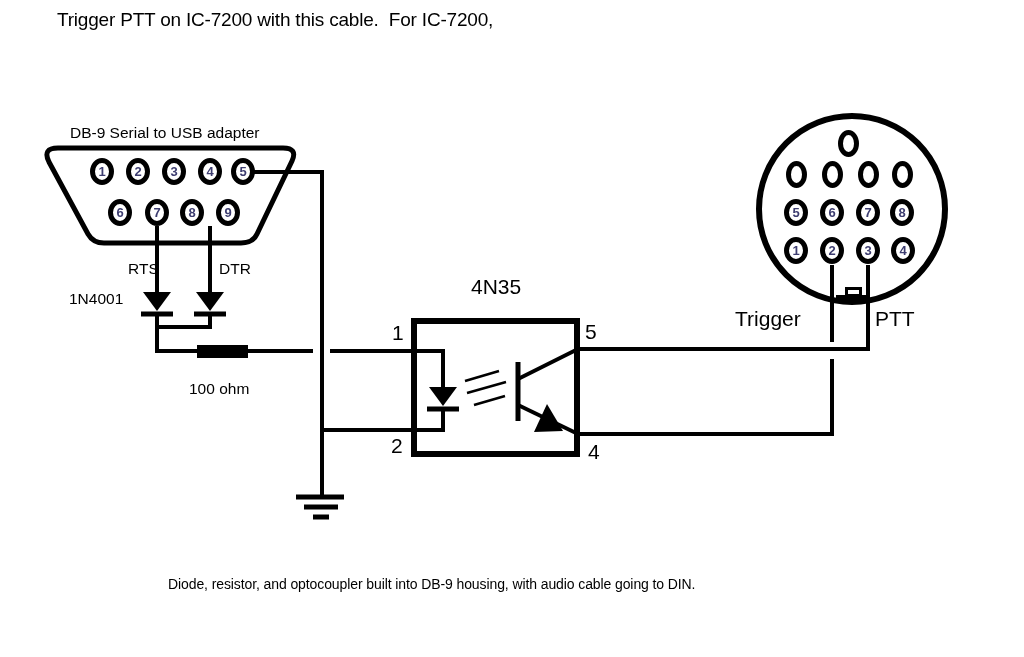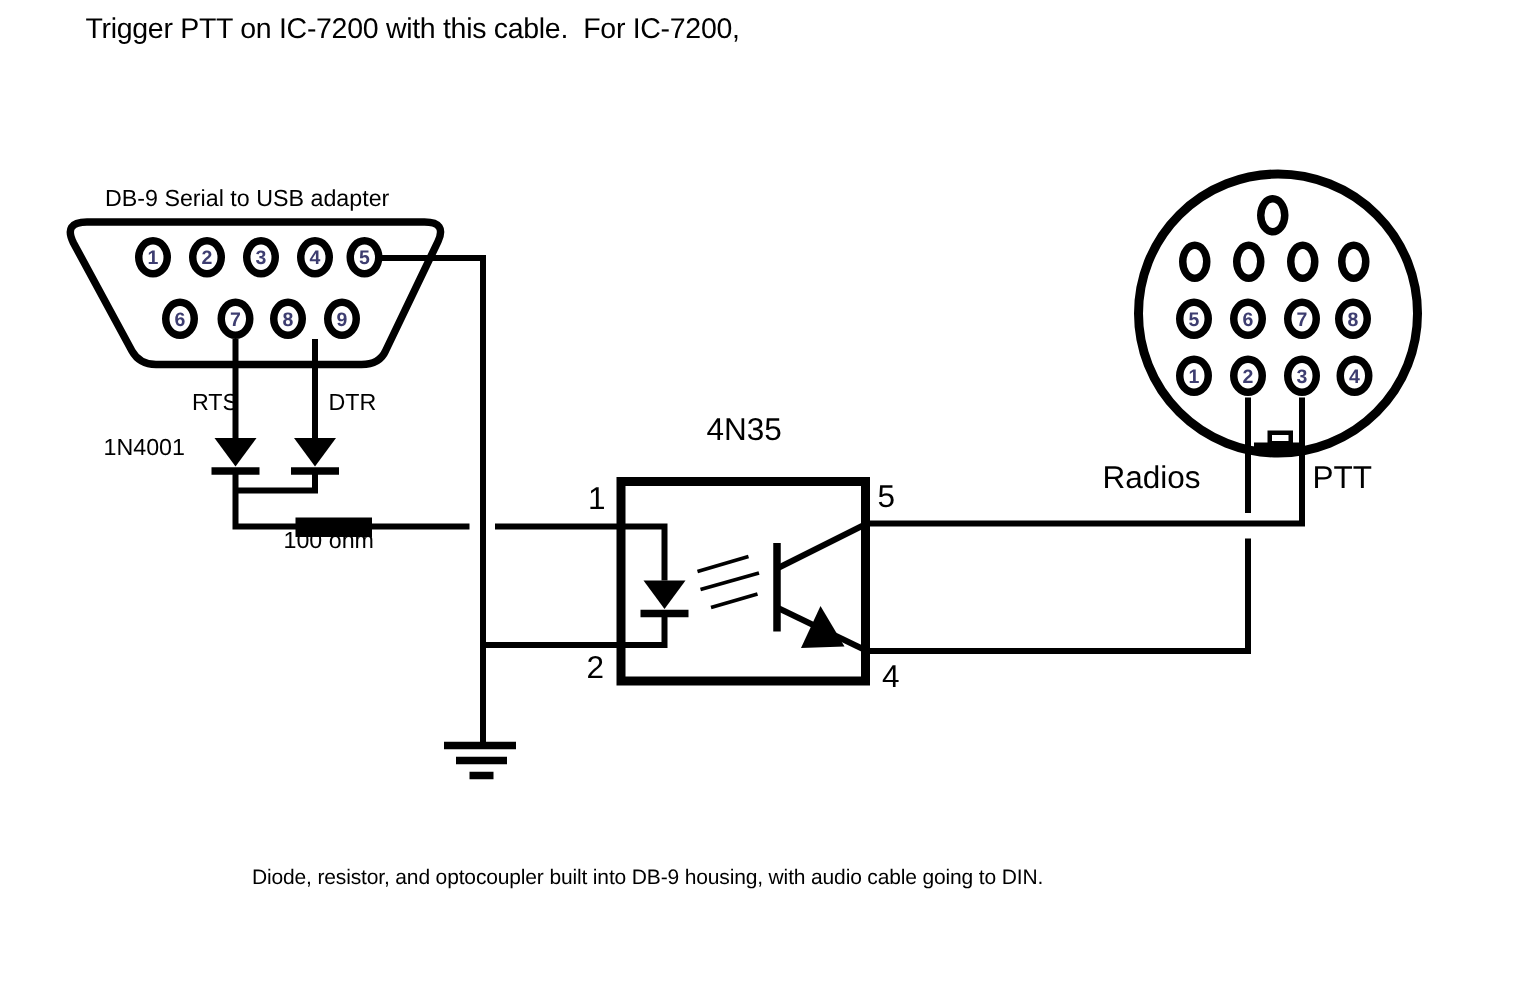--- a/index.html
+++ b/index.html
@@ -111,29 +111,29 @@
     <path class="wire" stroke-width="5" d="M 296 497 H 344 M 304 507 H 338 M 313 517 H 329"></path>
   </svg>
 
   <div class="lbl t-title" style="left:57px; top:7px;">Trigger PTT on IC-7200 with this cable.  For IC-7200,</div>
 
   <div class="lbl t-conn" style="left:70px;  top:124px;">DB-9 Serial to USB adapter</div>
 
   <div class="lbl t-small" style="left:128px; top:260px;">RTS</div>
   <div class="lbl t-small" style="left:219px; top:260px;">DTR</div>
   <div class="lbl t-small" style="left:69px;  top:290px;">1N4001</div>
-  <div class="lbl t-small" style="left:189px; top:352px;">100 ohm</div>
+  <div class="lbl t-small" style="left:189px; top:380px;">100 ohm</div>
 
   <div class="lbl t-pinnum" style="left:471px; top:274px;">4N35</div>
   <div class="lbl t-pinnum" style="left:392px; top:320px;">1</div>
   <div class="lbl t-pinnum" style="left:391px; top:433px;">2</div>
   <div class="lbl t-pinnum" style="left:585px; top:319px;">5</div>
   <div class="lbl t-pinnum" style="left:588px; top:439px;">4</div>
 
-  <div class="lbl t-sig" style="left:735px; top:306px;">Radios</div>
+  <div class="lbl t-sig" style="left:735px; top:306px;">Trigger</div>
   <div class="lbl t-sig" style="left:875px; top:306px;">PTT</div>
 
   <div class="lbl t-caption" style="left:168px; top:549px;">Diode, resistor, and optocoupler built into DB-9 housing, with audio cable going to DIN.</div>
 
   <div class="pin" style="left:90px;  top:158px;">
       <span>1</span>
     </div>
   <div class="pin" style="left:126px; top:158px;">
       <span>2</span>
     </div>

